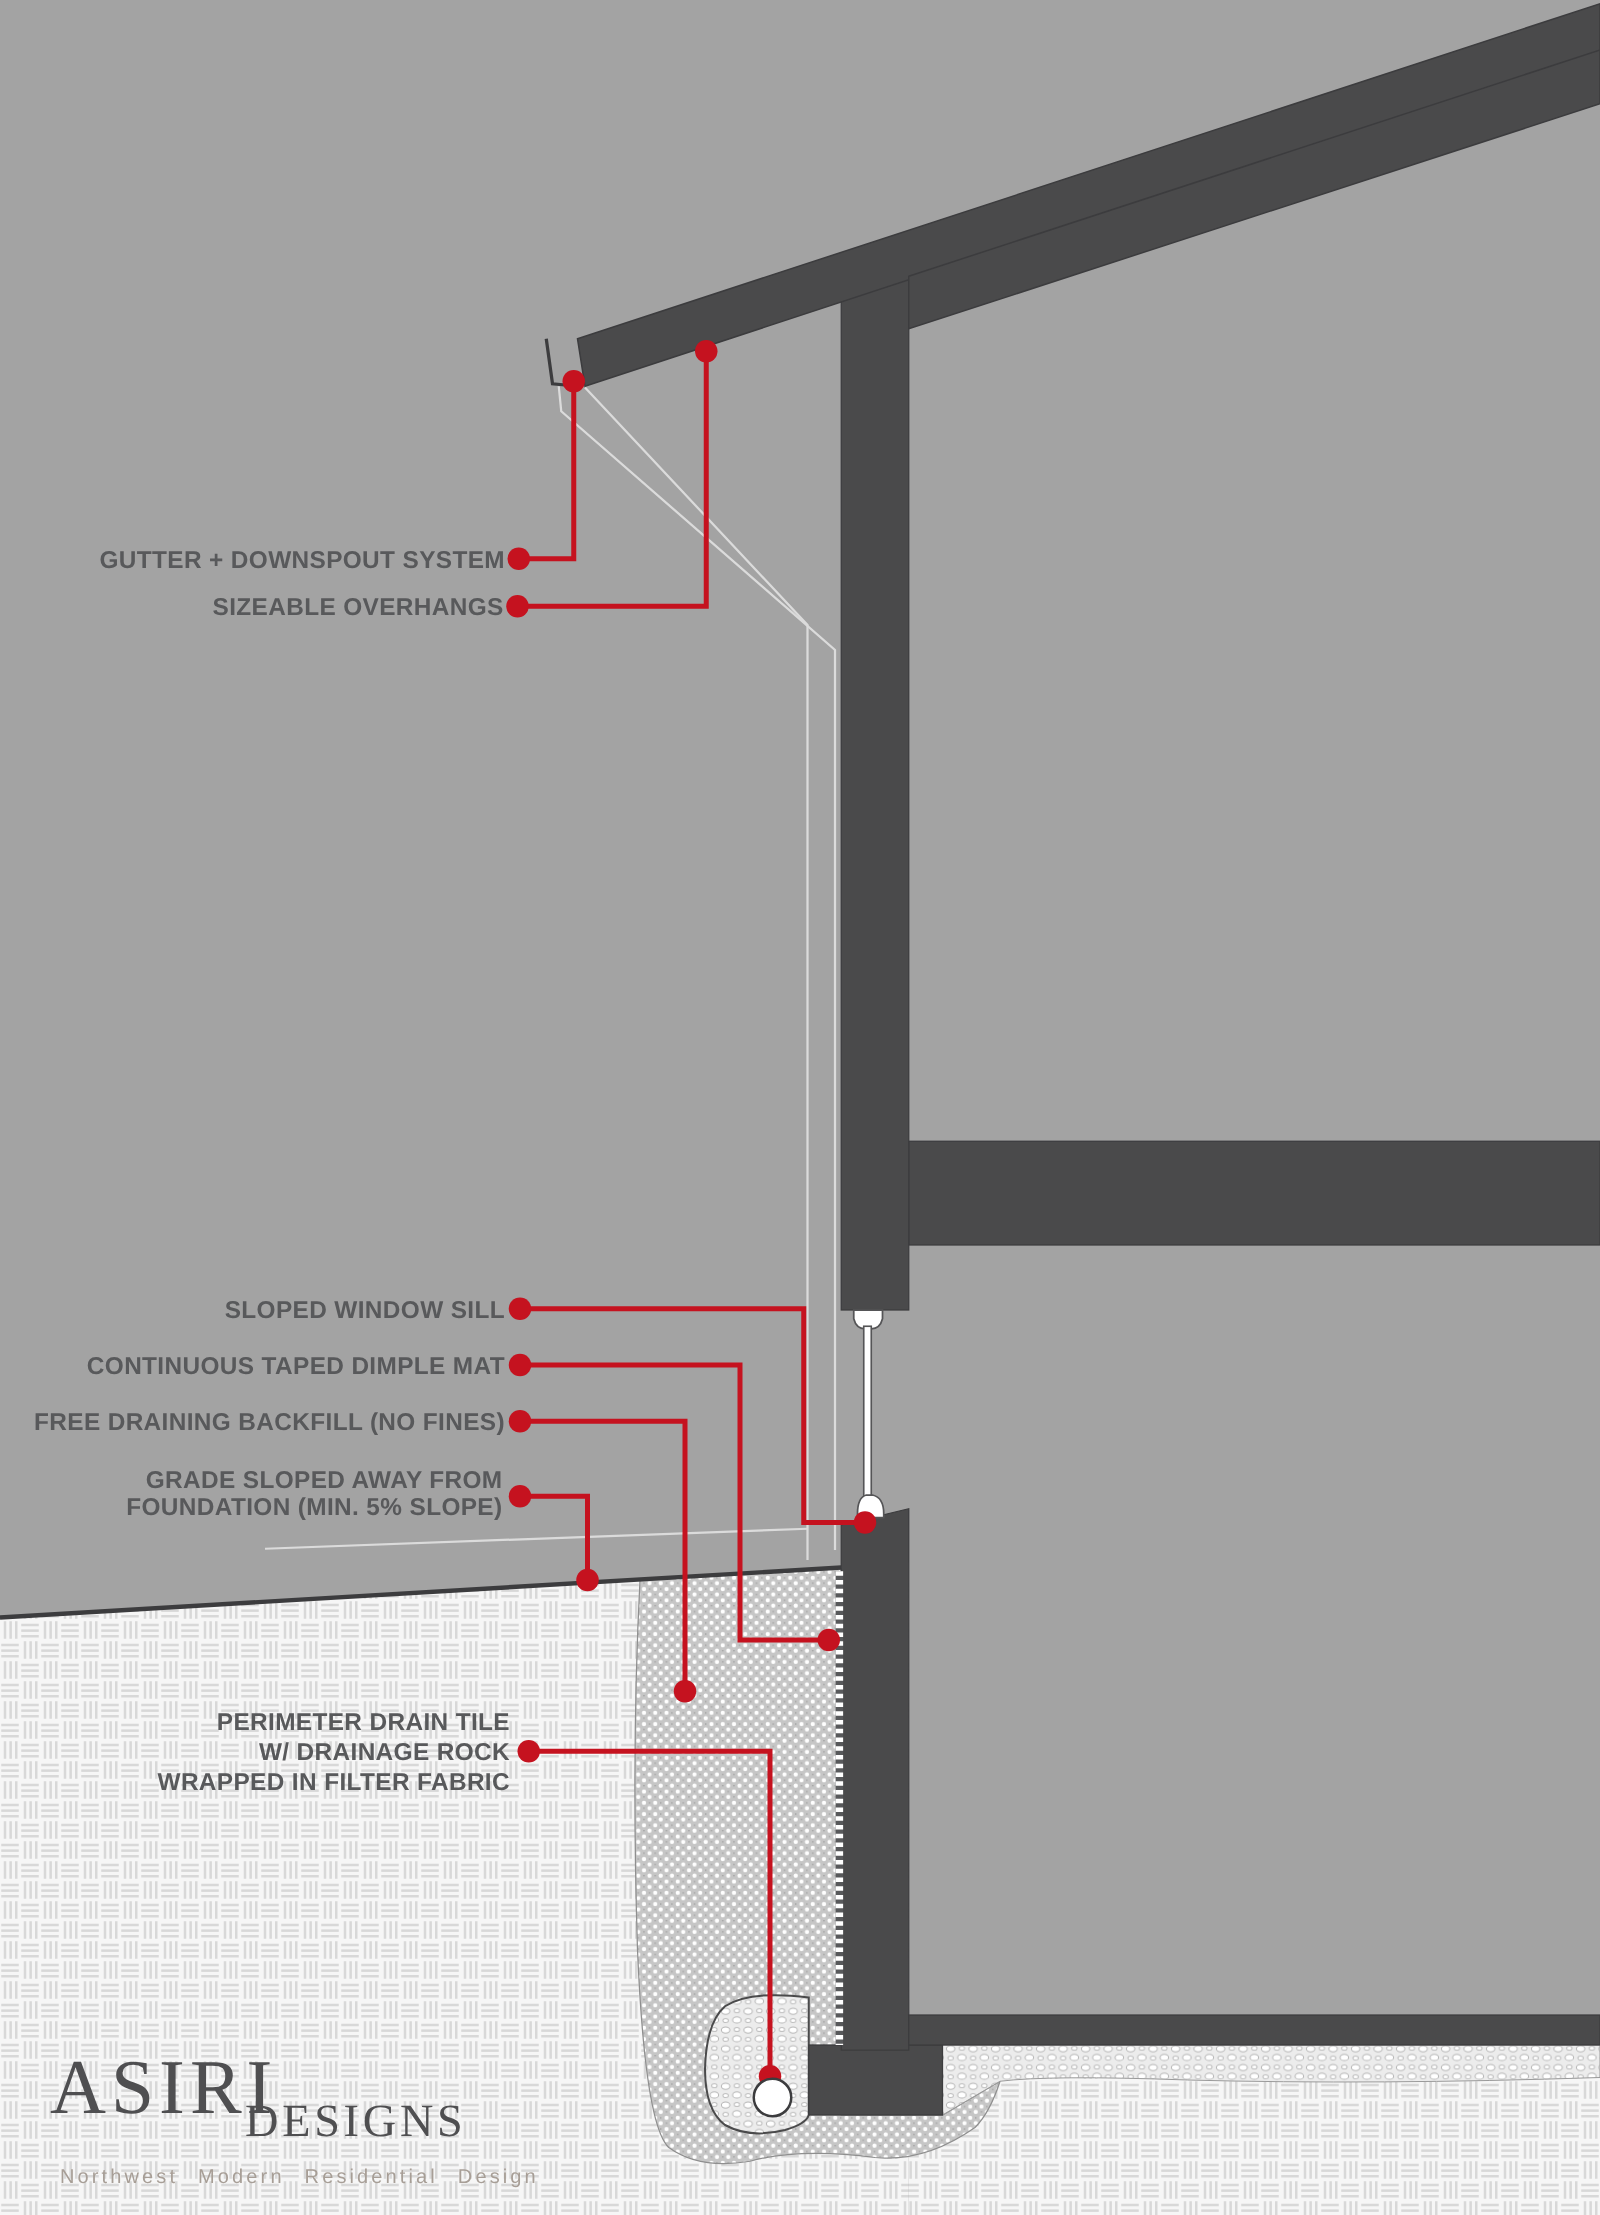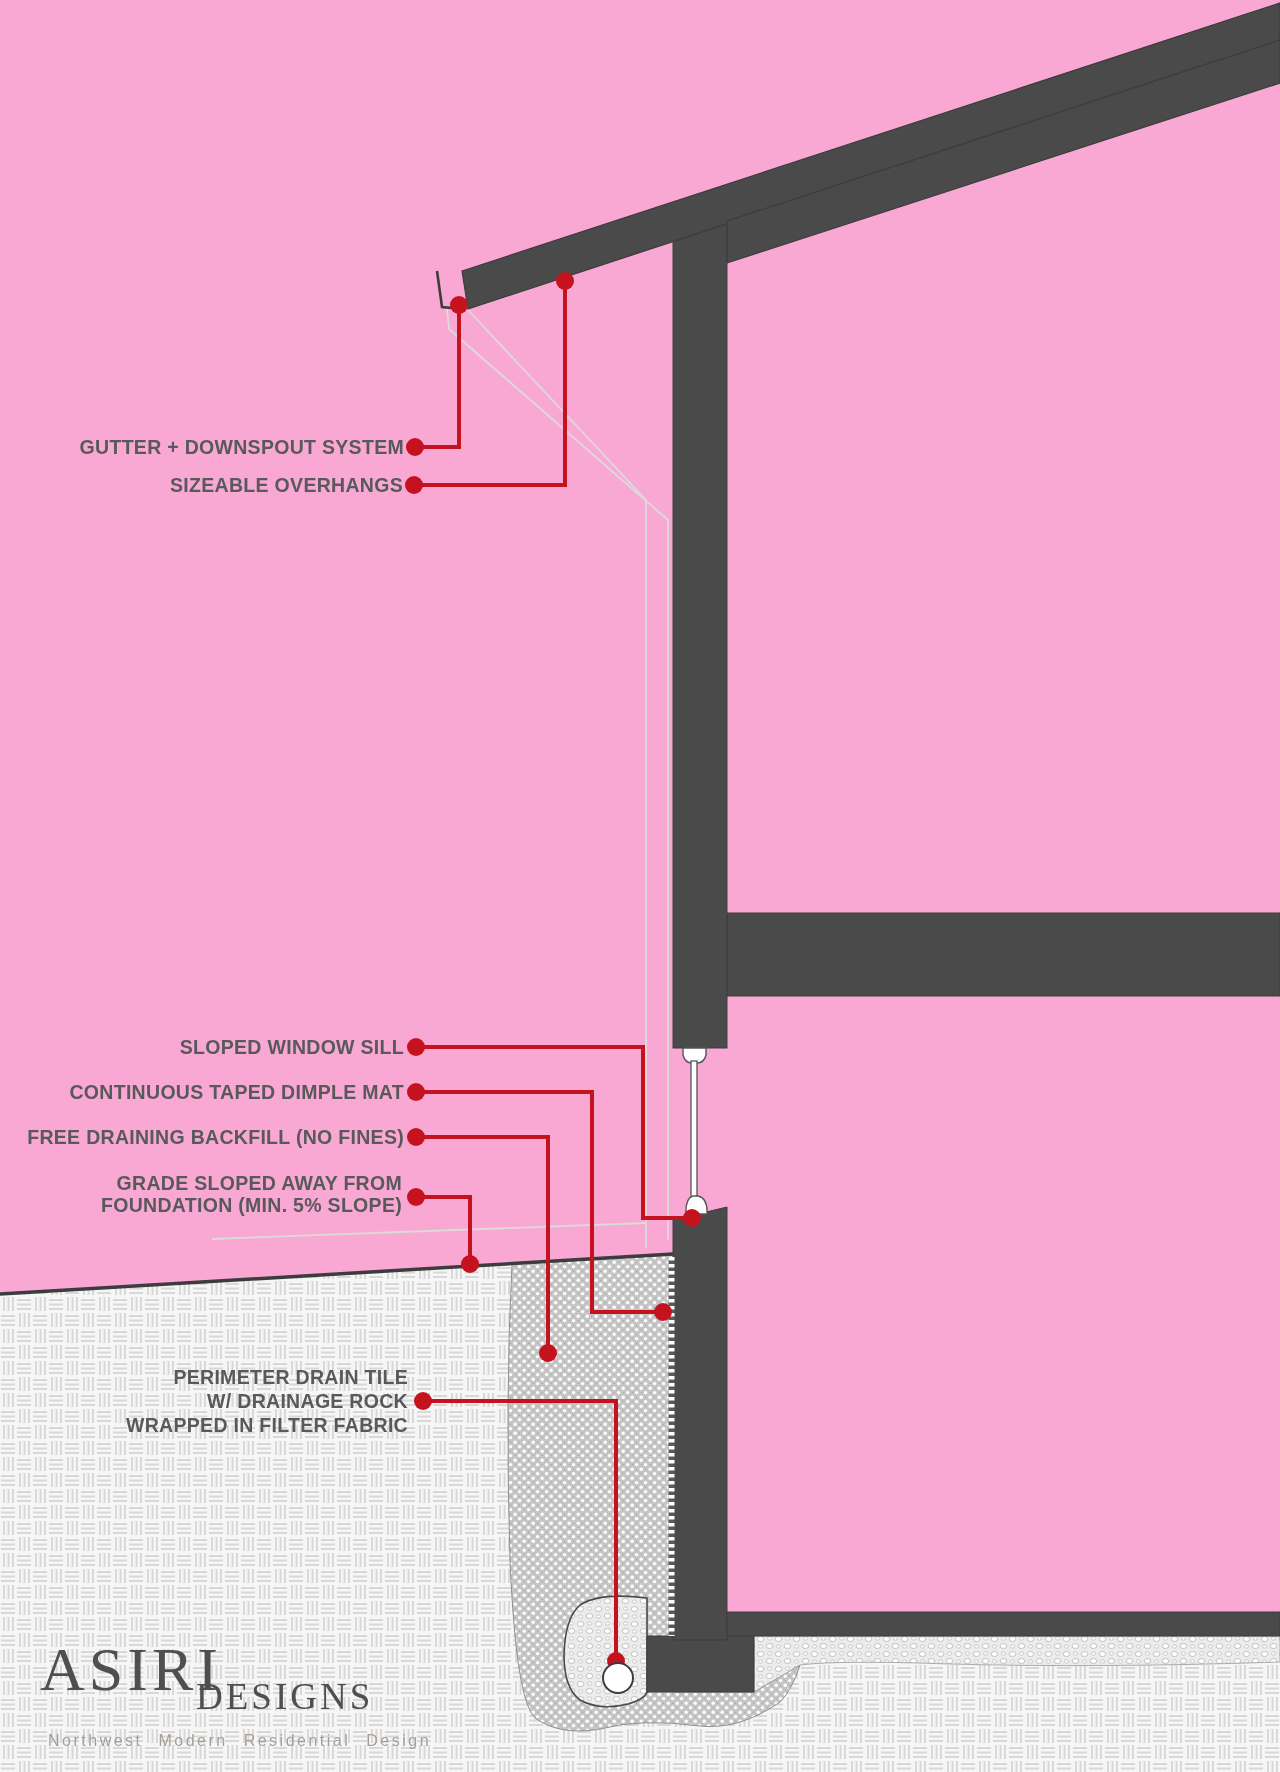--- a/index.html
+++ b/index.html
@@ -1,16 +1,16 @@
 <!DOCTYPE html>
 <html><head>
 <meta charset="utf-8">
 <style>
   html,body{margin:0;padding:0;background:#ffffff;}
-  .page{width:1280px;height:1772px;position:relative;background:#f9a8d4;overflow:hidden;}
+  .page{width:1280px;height:1772px;position:relative;background:#a3a3a3;overflow:hidden;}
   svg{display:block;}
   text{font-family:"Liberation Sans","DejaVu Sans",sans-serif;}
   .callout{font-size:19.5px;font-weight:bold;fill:#58595B;letter-spacing:0.3px;}
   .logo-main{font-family:"Liberation Serif","DejaVu Serif",serif;font-size:62px;fill:#4F4F51;letter-spacing:4px;}
   .logo-sub{font-family:"Liberation Serif","DejaVu Serif",serif;font-size:37px;fill:#4F4F51;letter-spacing:3px;}
   .logo-tag{font-size:16px;fill:#A79E96;letter-spacing:2.5px;word-spacing:9px;}
 </style>
 </head>
 <body>
 

